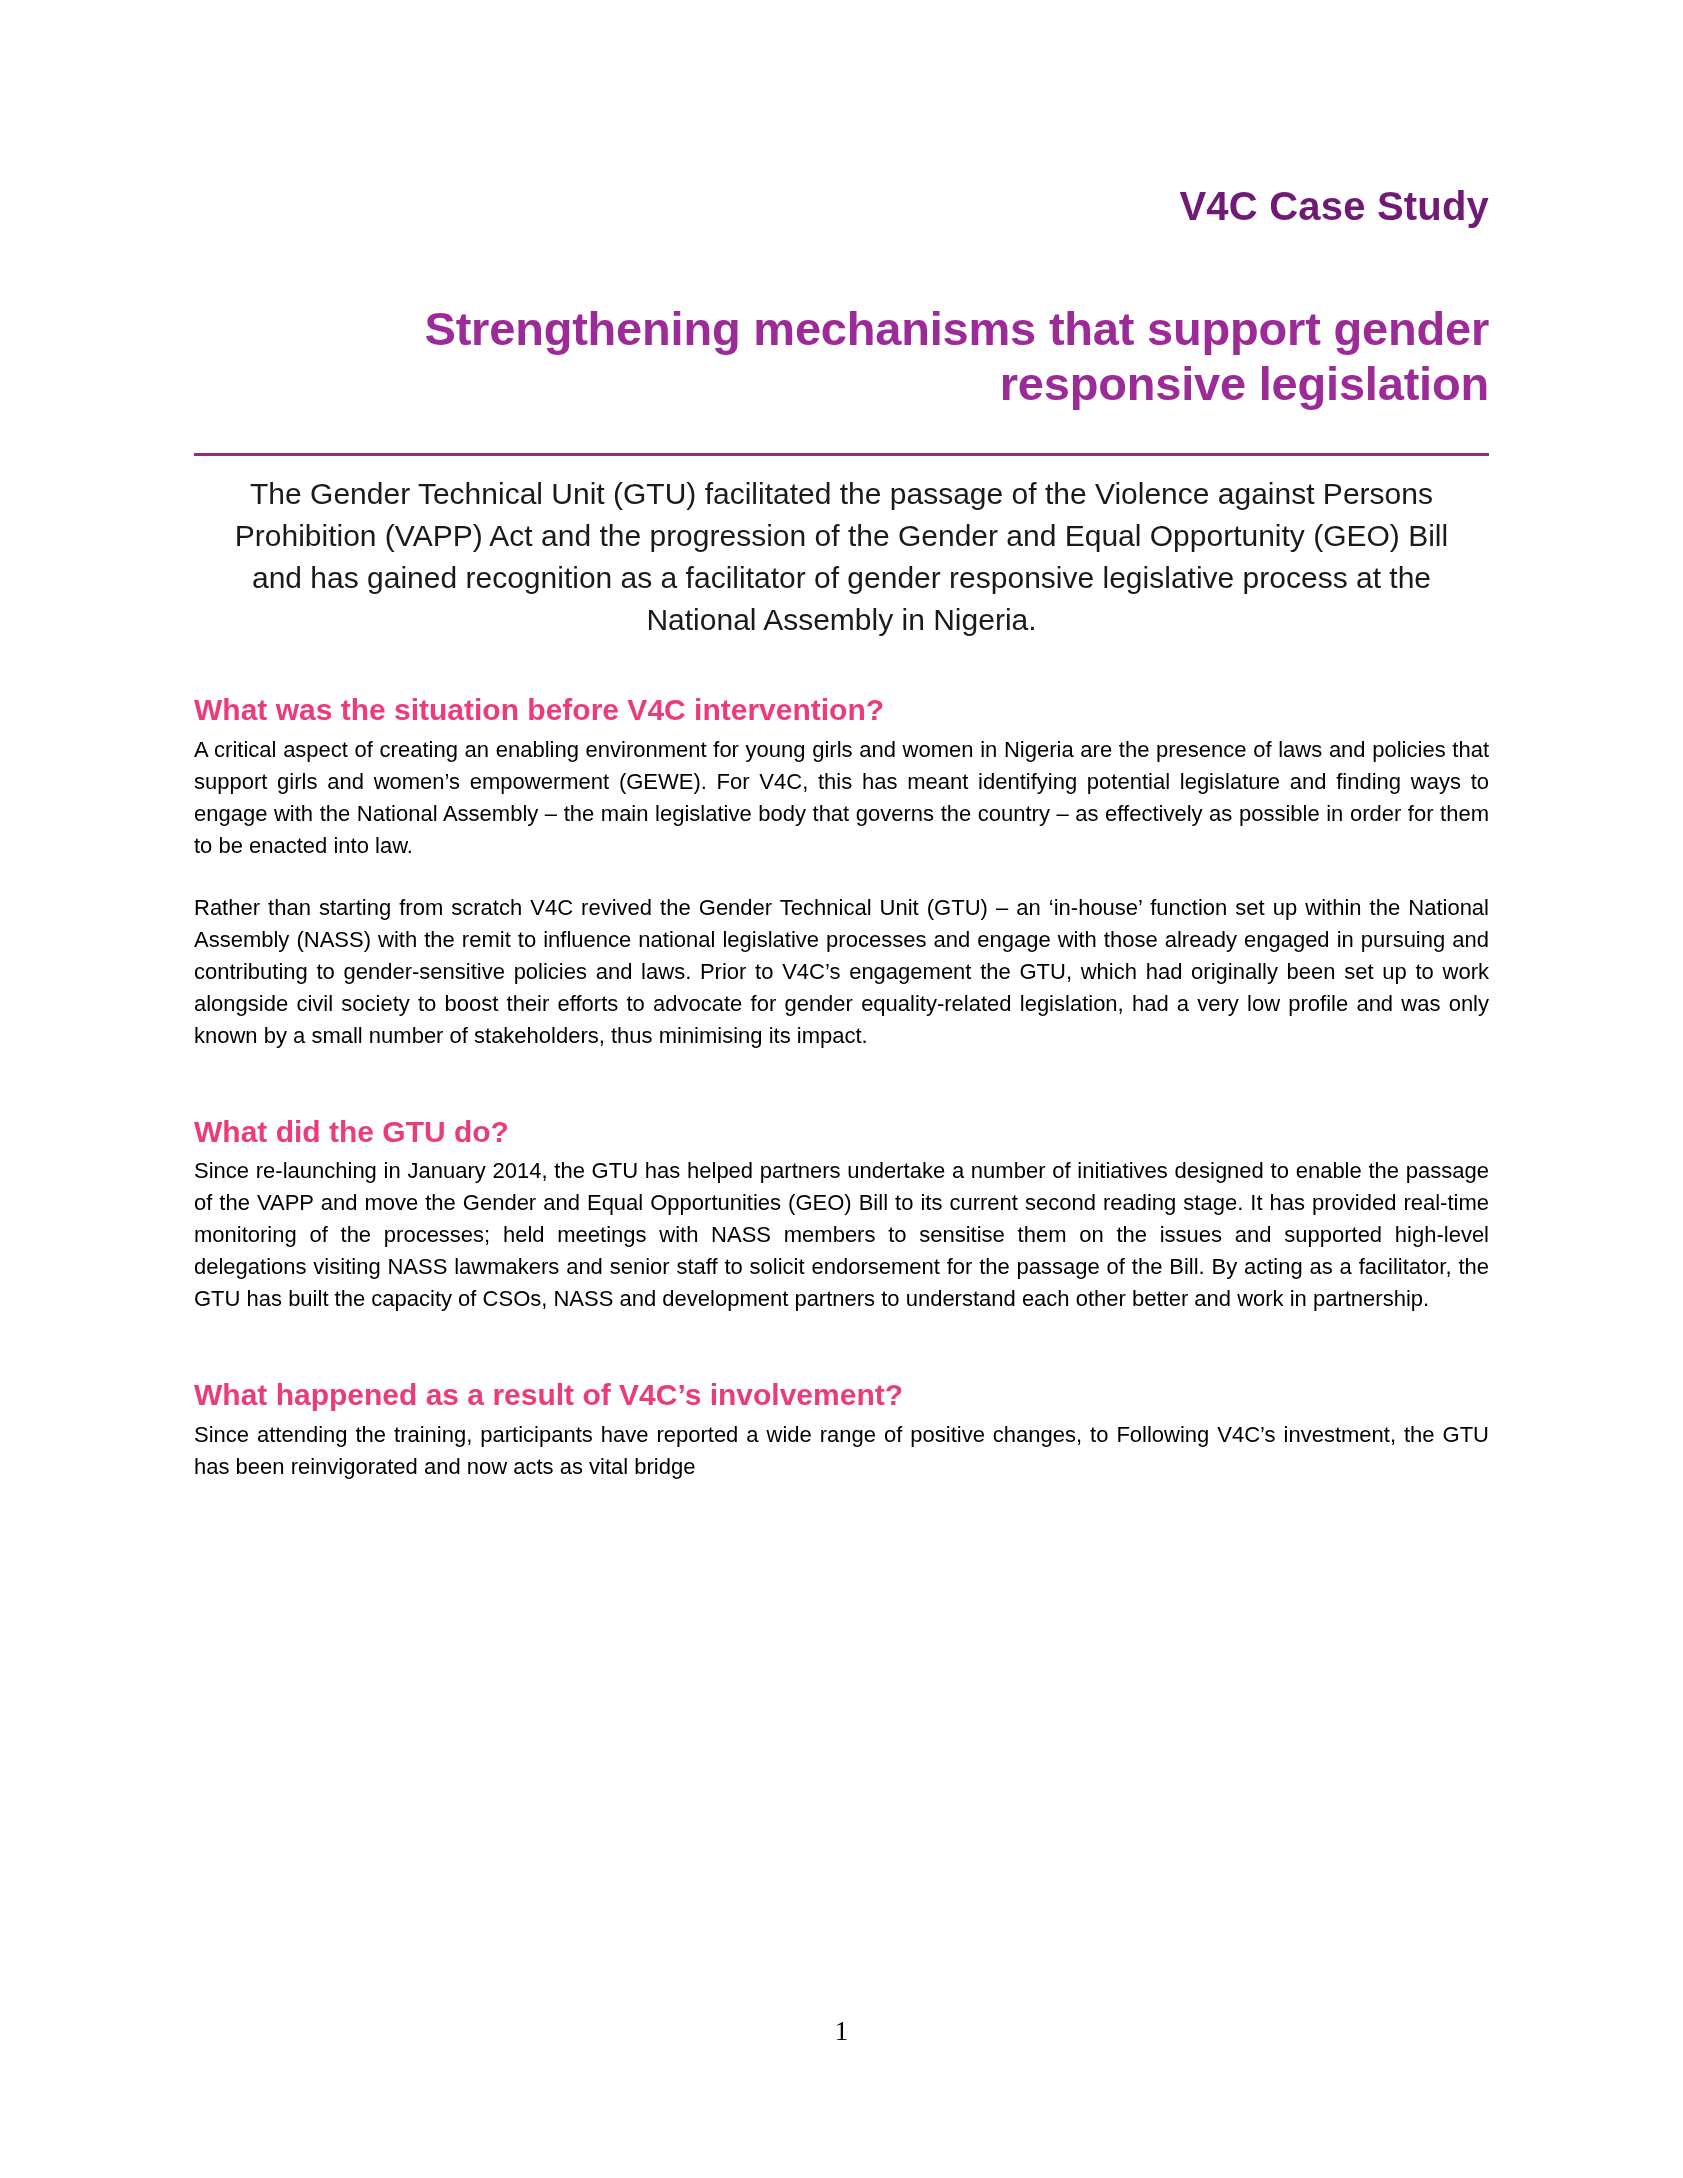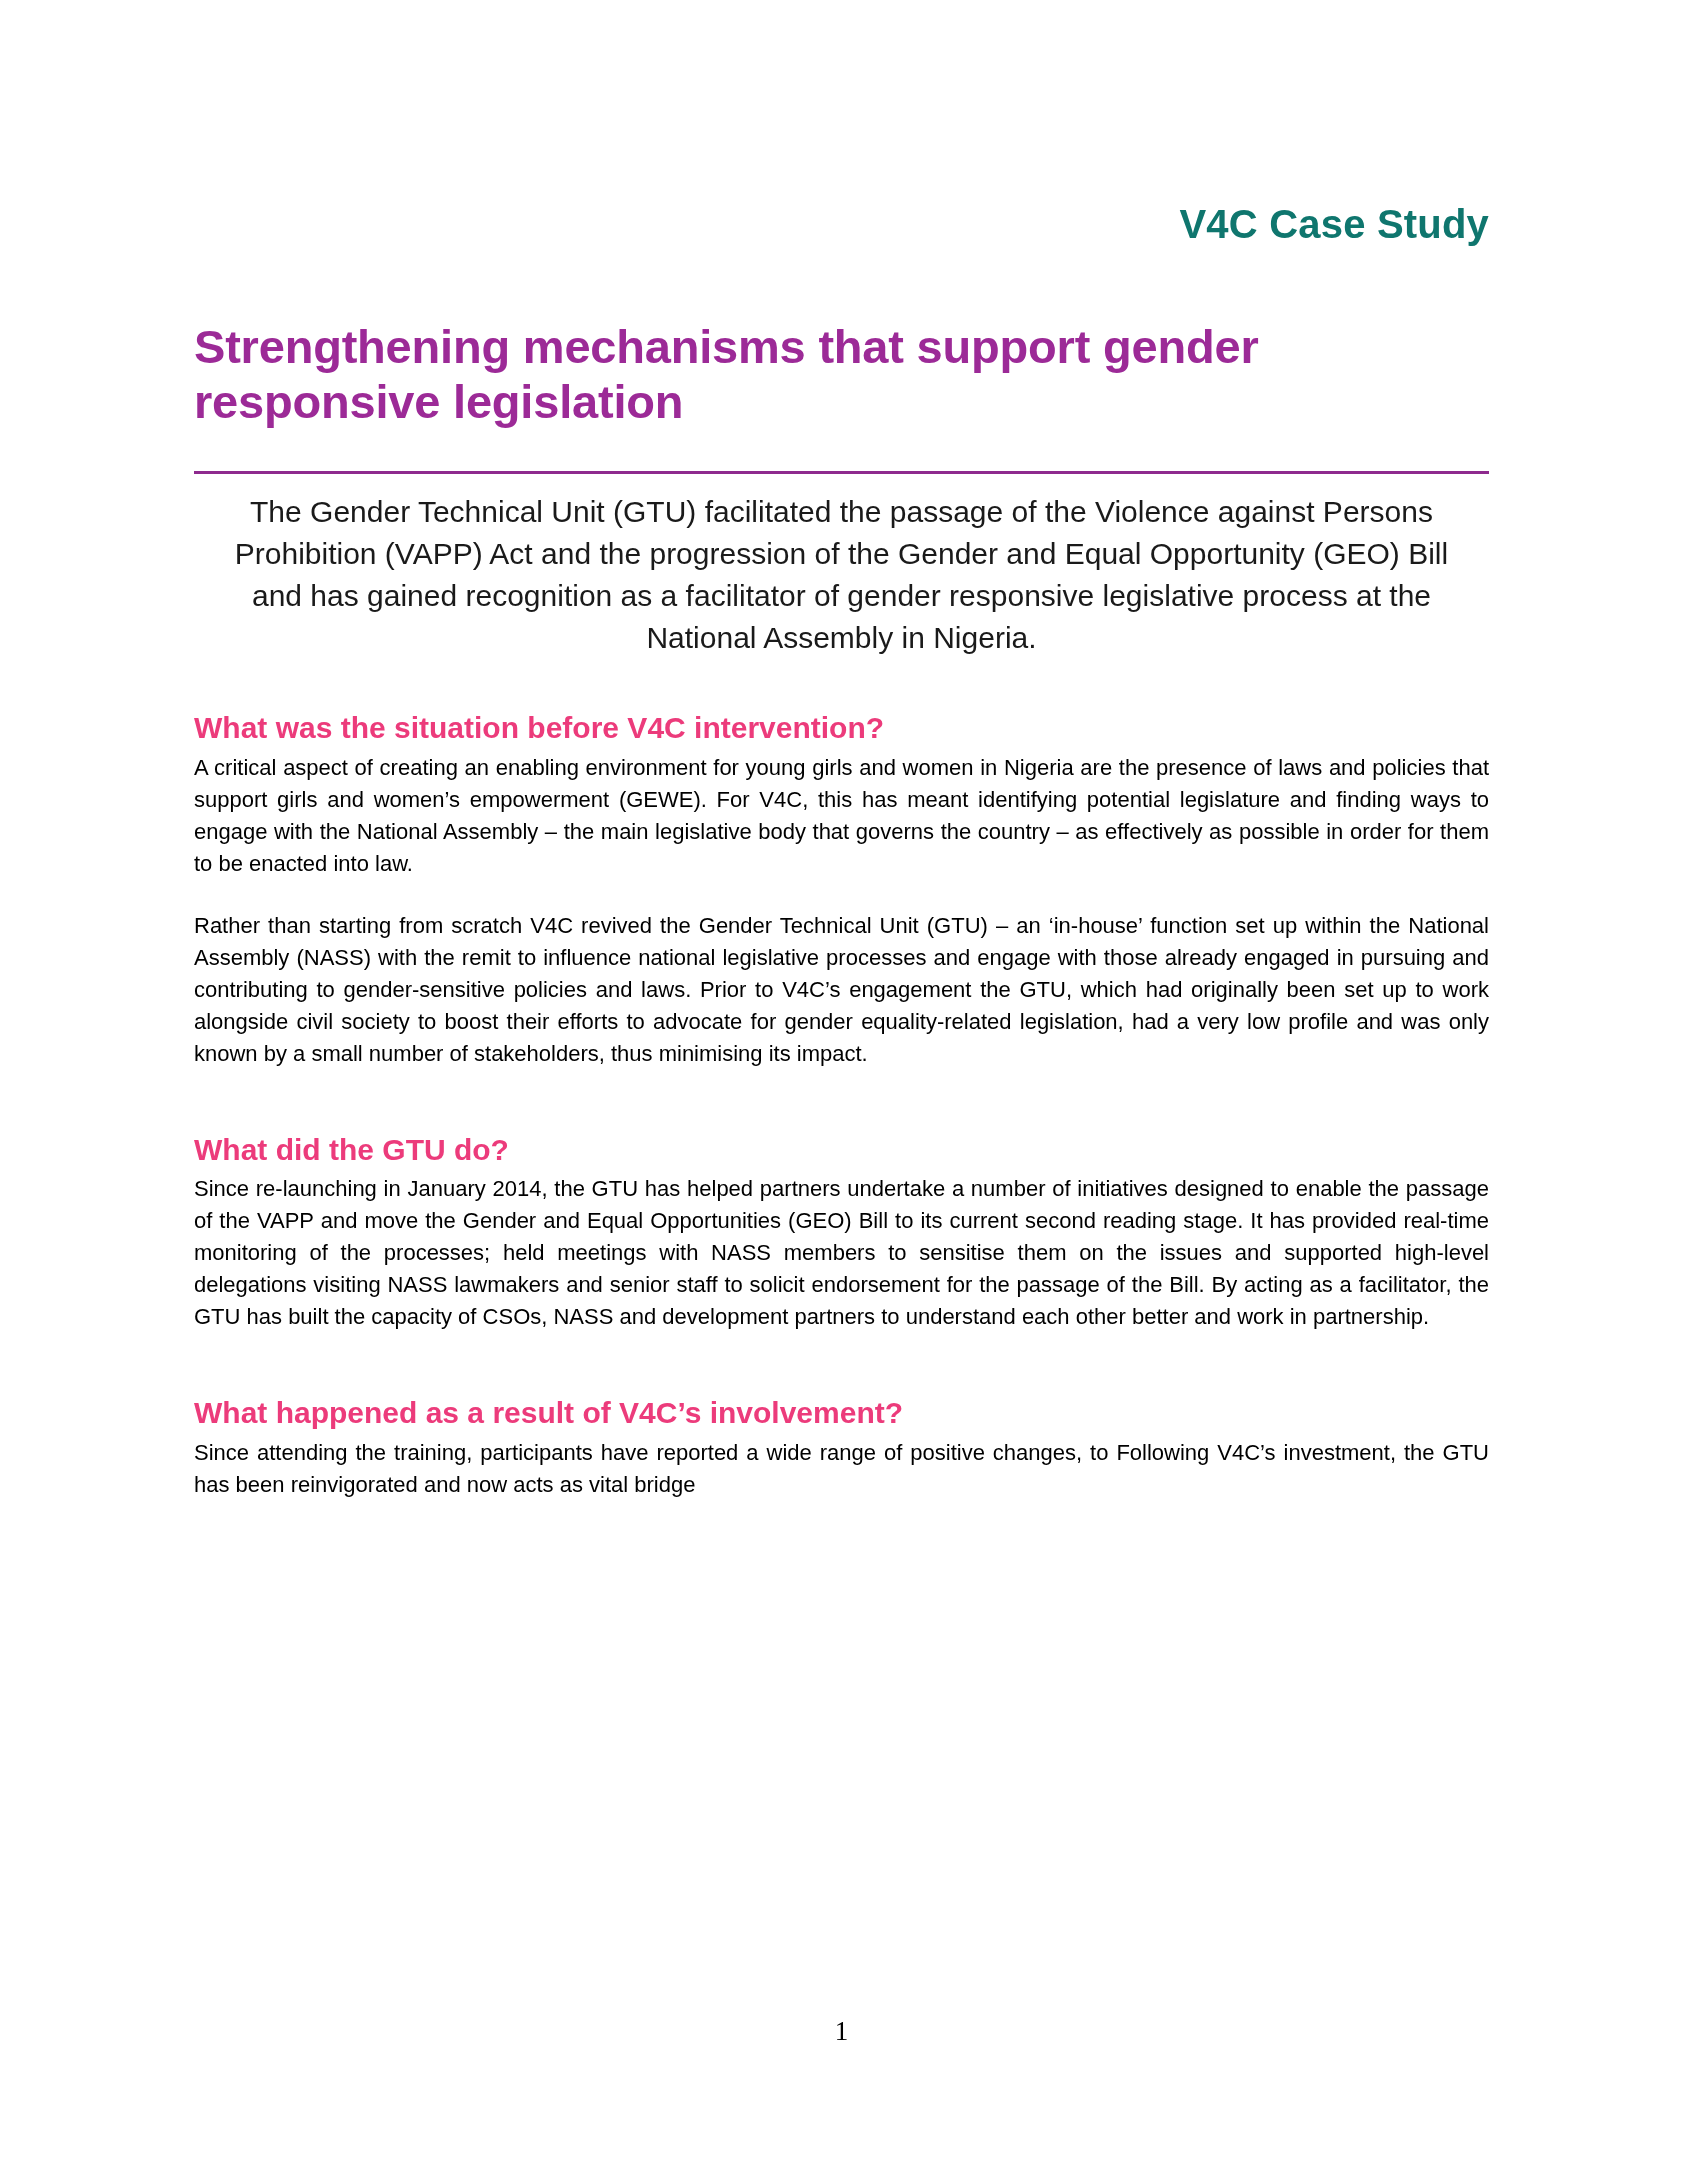--- a/index.html
+++ b/index.html
@@ -27,22 +27,21 @@
   
   .doc-header {
     padding-top: 184px;
     text-align: right;
   }
   .doc-title-top {
     font-size: 40px;
     font-weight: bold;
     letter-spacing: 0.2px;
     line-height: 1.12;
-    color: #0f766e;
-    margin-top: 18px;
+    color: #701a75;
   }
   .doc-date {
     font-size: 27px;
     font-weight: bold;
     line-height: 1.2;
     margin-top: 16px;
     color: #000;
   }
 
   
@@ -50,20 +49,21 @@
     margin-top: 72px;
     border-bottom: 3px solid #8E2A8E;
     padding-bottom: 10px;
   }
   .main-title {
     font-size: 47px;
     font-weight: bold;
     color: #9C2A97;
     line-height: 1.18;
     letter-spacing: -0.2px;
+    text-align: right;
   }
 
   
   .standfirst {
     margin-top: 17px;
     font-size: 30px;
     line-height: 1.40;
     text-align: center;
     color: #1a1a1a;
     padding: 0 12px;

